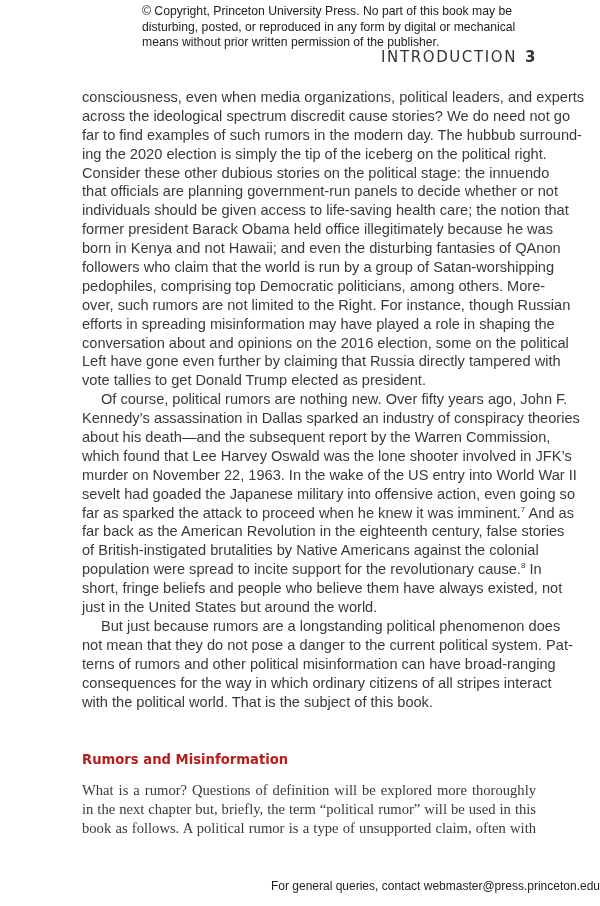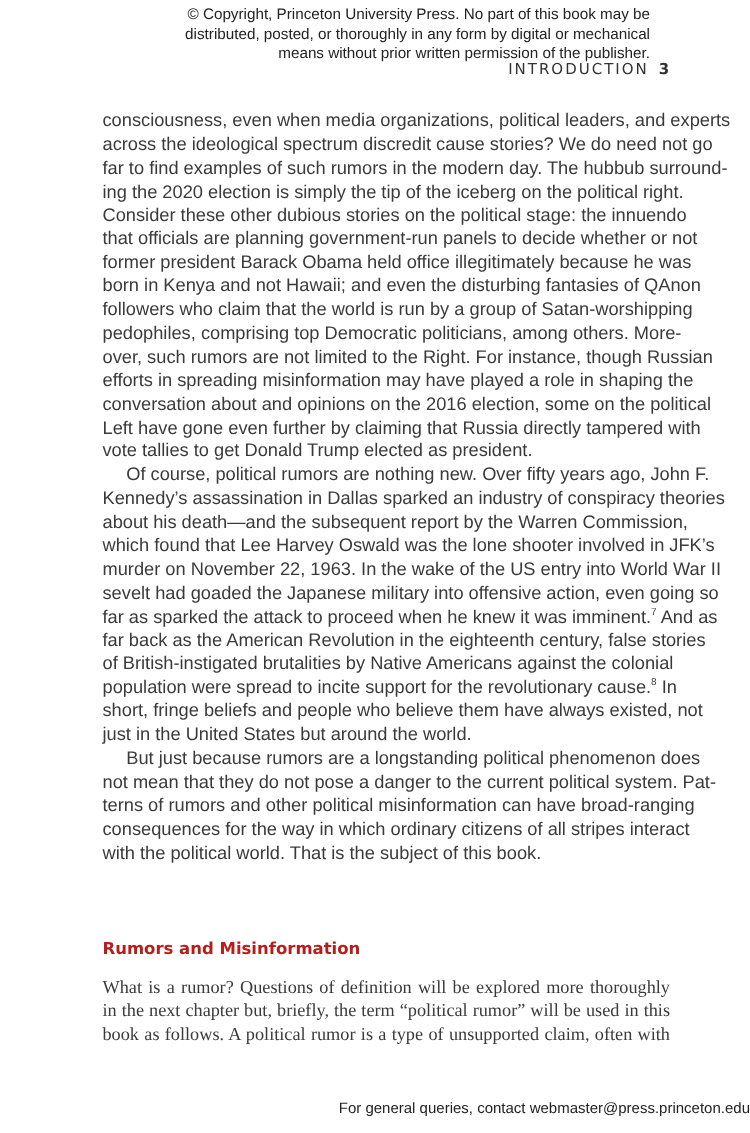--- a/index.html
+++ b/index.html
@@ -1,25 +1,24 @@
 <!DOCTYPE html>
 <html><head>
   <meta charset="utf-8">
   <style>
     html, body { margin: 0; padding: 0; background: #ffffff; }
     body { width: 600px; height: 906px; position: relative; overflow: hidden; }
     .copyright {
-      position: absolute; left: 120px; top: 4px; width: 400px;
+      position: absolute; left: 142px; top: 4px; width: 400px;
       font-family: "Liberation Sans", sans-serif; font-size: 12.2px; line-height: 15.5px;
       color: #222;
-      text-align: right;
     }
     .running-head {
       position: absolute; right: 63px; top: 48px;
-      font-family: "DejaVu Sans", sans-serif; font-size: 12px; letter-spacing: 1.6px;
+      font-family: "DejaVu Sans", sans-serif; font-size: 15px; letter-spacing: 1.6px;
       color: #333;
     }
     .running-head .pnum { margin-left: 8px; font-weight: bold; }
     .body-text {
       position: absolute; left: 82px; top: 76px; width: 454px;
       font-family: Liberation Sans, sans-serif; font-size: 14.6px; color: #3a3a3a; margin-top: 12px;
     }
     .line { height: 18.9px; line-height: 18.9px; white-space: nowrap; text-align: justify; text-align-last: justify; }
     .line.last { text-align-last: left; }
     .line.indent { padding-left: 19px; }
@@ -33,37 +32,38 @@
     .footer {
       position: absolute; left: 0; width: 600px; top: 879px; text-align: right;
       font-family: "Liberation Sans", sans-serif; font-size: 12px; color: #222;
     }
   </style>
 </head>
 <body>
 
 <div class="copyright">
   <div>© Copyright, Princeton University Press. No part of this book may be</div>
-  <div>distributed, posted, or thoroughly in any form by digital or mechanical</div>
+  <div>disturbing, posted, or reproduced in any form by digital or mechanical</div>
   <div>means without prior written permission of the publisher.</div>
 </div>
 
 <div class="running-head">
   <span>INTRODUCTION</span><span class="pnum">3</span>
 </div>
 
 <div class="body-text">
 
   <div>
     <div class="line">consciousness, even when media organizations, political leaders, and experts</div>
     <div class="line">across the ideological spectrum discredit cause stories? We do need not go</div>
     <div class="line">far to find examples of such rumors in the modern day. The hubbub surround-</div>
     <div class="line">ing the 2020 election is simply the tip of the iceberg on the political right.</div>
     <div class="line">Consider these other dubious stories on the political stage: the innuendo</div>
     <div class="line">that officials are planning government-run panels to decide whether or not</div>
+    <div class="line">individuals should be given access to life-saving health care; the notion that</div>
     <div class="line">former president Barack Obama held office illegitimately because he was</div>
     <div class="line">born in Kenya and not Hawaii; and even the disturbing fantasies of QAnon</div>
     <div class="line">followers who claim that the world is run by a group of Satan-worshipping</div>
     <div class="line">pedophiles, comprising top Democratic politicians, among others. More-</div>
     <div class="line">over, such rumors are not limited to the Right. For instance, though Russian</div>
     <div class="line">efforts in spreading misinformation may have played a role in shaping the</div>
     <div class="line">conversation about and opinions on the 2016 election, some on the political</div>
     <div class="line">Left have gone even further by claiming that Russia directly tampered with</div>
     <div class="line last">vote tallies to get Donald Trump elected as president.</div>
   </div>

